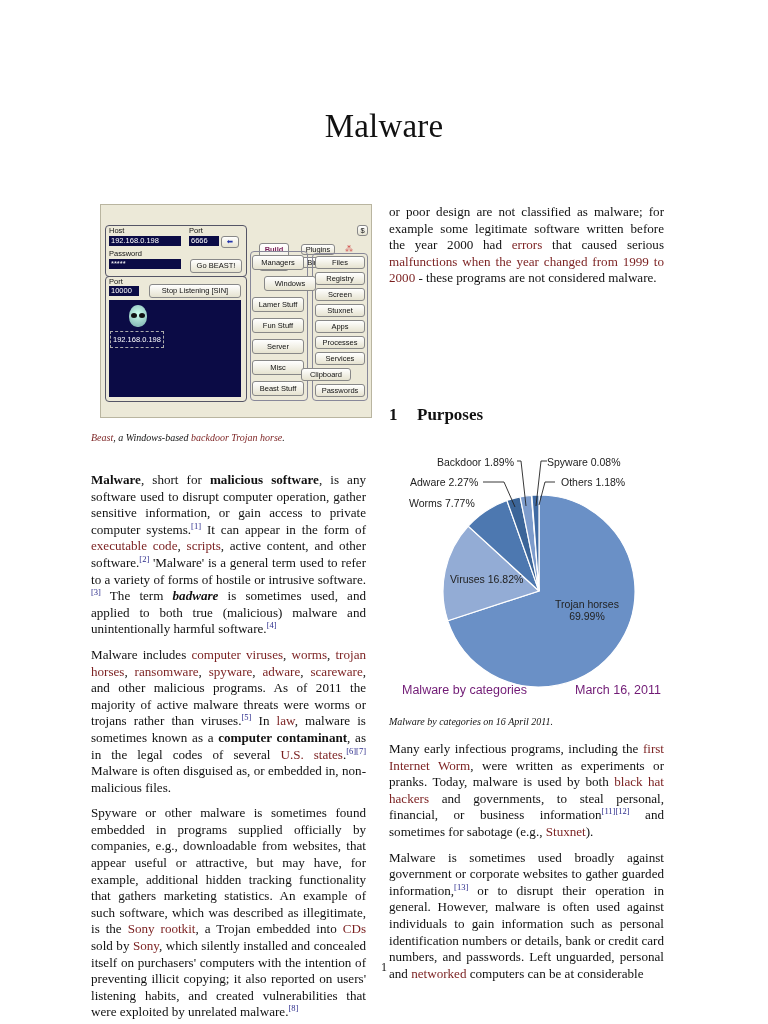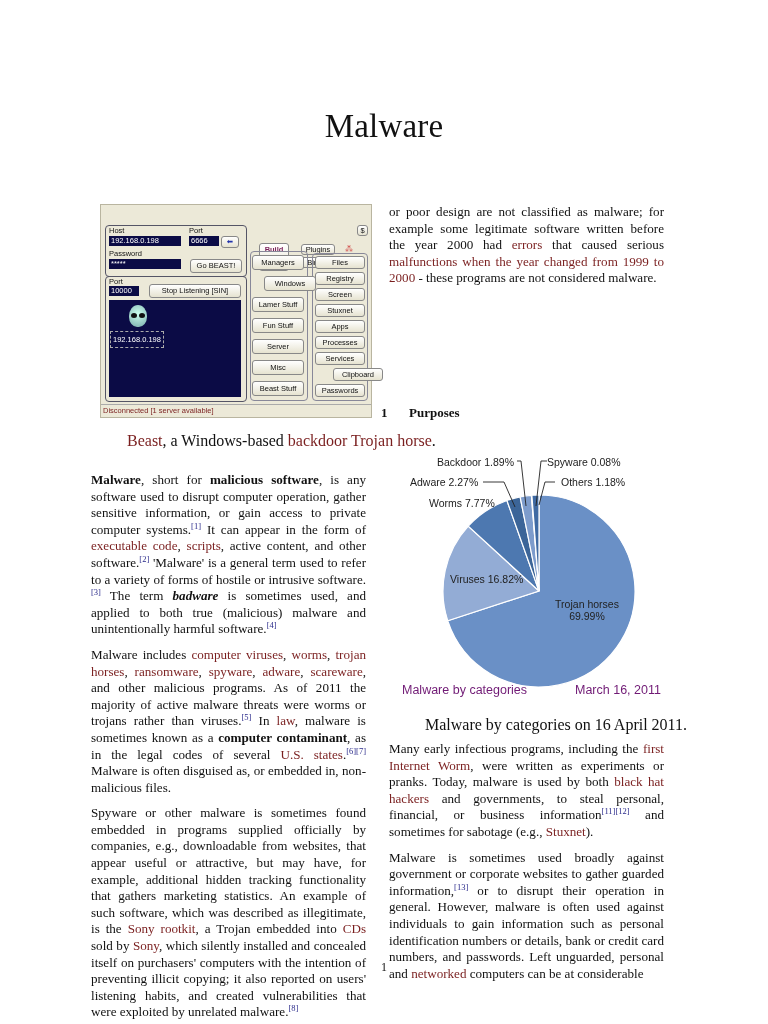--- a/index.html
+++ b/index.html
@@ -5,22 +5,22 @@
   html, body { margin:0; padding:0; background:#ffffff; }
   body { width:768px; height:1024px; position:relative; overflow:hidden;
          font-family:"Liberation Serif","DejaVu Serif",serif; color:#111; }
   .title { position:absolute; left:0; width:768px; top:108px; text-align:center;
            font-size:33px; font-weight:normal; letter-spacing:0.2px; }
   .col { position:absolute; font-size:13.1px; line-height:16.6px; text-align:justify; }
   .col p { margin:0 12px 9px 0; }
   .lnk { color:#7a1f1f; }
   .ref { color:#2a2a8a; font-size:8.5px; vertical-align:super; line-height:0; }
   b { font-weight:bold; }
-  .caption { font-size:16px;margin-left:36px; }
-  .section { position:absolute; left:381px; top:405px; font-size:13px; font-weight:bold; }
+  .caption { font-style:italic; font-size:10px; }
+  .section { position:absolute; left:389px; top:405px; font-size:17px; font-weight:bold; }
   .section .num { display:inline-block; width:28px; }
   .pageno { position:absolute; left:0; width:768px; top:960px; text-align:center; font-size:12px; }
 
   
   .win { position:absolute; left:100px; top:204px; width:270px; height:212px;
          background:#ece9d8; border:1px solid #b9b5a0; font-family:"Liberation Sans","DejaVu Sans",sans-serif; font-size:7.5px; color:#111; }
   .win .titlebar { position:absolute; left:0; top:0; right:0; height:16px;
          background:linear-gradient(#f7f6ee,#e4e1cc); }
   .win .titletext { position:absolute; left:18px; top:2px; font-size:10px; color:#a89b2a; font-weight:bold; }
   .win .appicon { position:absolute; left:4px; top:3px; width:10px; height:10px; border-radius:50%; background:#7aa; }
@@ -73,36 +73,35 @@
   <span class="xbtn" style="left:48px;top:79px;width:90px;height:12px;line-height:12px">Stop Listening [SIN]</span>
   <div class="navy" style="left:8px;top:95px;width:132px;height:97px"></div>
   <span class="alien" style="left:28px;top:100px"></span>
   <span class="dashed" style="left:9px;top:126px">192.168.0.198</span>
 
   <div class="panel" style="left:149px;top:46px;width:56px;height:148px;border-color:#889"></div>
   <div class="panel" style="left:211px;top:48px;width:54px;height:146px;border-color:#889"></div>
   <div id="leftbtns"></div>
   <div id="rightbtns"></div>
 
-  <div class="statusbar">Disconnected [1 server available]</div>
 <span class="xbtn" style="left: 151px; top: 50px; width: 50px; height: 13px; line-height: 13px;">Managers</span>
     <span class="xbtn" style="left: 163px; top: 71px; width: 50px; height: 13px; line-height: 13px;">Windows</span>
     <span class="xbtn" style="left: 151px; top: 92px; width: 50px; height: 13px; line-height: 13px;">Lamer Stuff</span>
     <span class="xbtn" style="left: 151px; top: 113px; width: 50px; height: 13px; line-height: 13px;">Fun Stuff</span>
     <span class="xbtn" style="left: 151px; top: 134px; width: 50px; height: 13px; line-height: 13px;">Server</span>
     <span class="xbtn" style="left: 151px; top: 155px; width: 50px; height: 13px; line-height: 13px;">Misc</span>
     <span class="xbtn" style="left: 151px; top: 176px; width: 50px; height: 13px; line-height: 13px;">Beast Stuff</span>
     <span class="xbtn" style="left: 214px; top: 51px; width: 48px; height: 11px; line-height: 11px;">Files</span>
     <span class="xbtn" style="left: 214px; top: 67px; width: 48px; height: 11px; line-height: 11px;">Registry</span>
     <span class="xbtn" style="left: 214px; top: 83px; width: 48px; height: 11px; line-height: 11px;">Screen</span>
     <span class="xbtn" style="left: 214px; top: 99px; width: 48px; height: 11px; line-height: 11px;">Stuxnet</span>
     <span class="xbtn" style="left: 214px; top: 115px; width: 48px; height: 11px; line-height: 11px;">Apps</span>
     <span class="xbtn" style="left: 214px; top: 131px; width: 48px; height: 11px; line-height: 11px;">Processes</span>
     <span class="xbtn" style="left: 214px; top: 147px; width: 48px; height: 11px; line-height: 11px;">Services</span>
-    <span class="xbtn" style="left: 232px; top: 163px; width: 48px; height: 11px; line-height: 11px;">Clipboard</span>
+    <span class="xbtn" style="left: 200px; top: 163px; width: 48px; height: 11px; line-height: 11px;">Clipboard</span>
     <span class="xbtn" style="left: 214px; top: 179px; width: 48px; height: 11px; line-height: 11px;">Passwords</span>
   </div>
 
 <div class="caption" style="position:absolute;left:91px;top:432px;"><span class="lnk">Beast</span><span>, a Windows-based </span><span class="lnk">backdoor Trojan horse</span><span>.</span></div>
 
 <div class="col" style="left:91px;top:472px;width:287px;">
   <p>
     <b>Malware</b><span>, short for </span><b>malicious software</b><span>, is any software used to disrupt computer operation, gather sensitive information, or gain access to private computer systems.</span><span class="ref">[1]</span><span> It can appear in the form of </span><span class="lnk">executable code</span><span>, </span><span class="lnk">scripts</span><span>, active content, and other software.</span><span class="ref">[2]</span><span> 'Malware' is a general term used to refer to a variety of forms of hostile or intrusive software.</span><span class="ref">[3]</span><span> The term </span><b><i>badware</i></b><span> is sometimes used, and applied to both true (malicious) malware and unintentionally harmful software.</span><span class="ref">[4]</span>
   </p>
   <p>
@@ -139,21 +138,21 @@
       <polyline points="122,11 126,11 131,56"></polyline>
       <polyline points="152,11 146,11 141,56"></polyline>
       <polyline points="88,32 109,32 120,57"></polyline>
       <polyline points="160,32 150,32 144,55"></polyline>
     </g>
   </svg>
   <span class="plab" style="left:42px;top:6px">Backdoor 1.89%</span>
   <span class="plab" style="left:152px;top:6px">Spyware 0.08%</span>
   <span class="plab" style="left:15px;top:26px">Adware 2.27%</span>
   <span class="plab" style="left:166px;top:26px">Others 1.18%</span>
-  <span class="plab" style="left:34px;top:47px">Worms 7.77%</span>
+  <span class="plab" style="left:14px;top:47px">Worms 7.77%</span>
   <span class="plab" style="left:55px;top:123px">Viruses 16.82%</span>
   <span class="plab" style="left:152px;top:148px;text-align:center;width:80px;white-space:normal"><span>Trojan horses</span><br><span id="trojan-pct">69.99%</span></span>
   <span class="pie-foot" style="left:7px;top:233px">Malware by categories</span>
   <span class="pie-foot" style="left:180px;top:233px">March 16, 2011</span>
 </div>
 
 <div class="caption" style="position:absolute;left:389px;top:716px;">Malware by categories on 16 April 2011.</div>
 
 <div class="col" style="left:389px;top:741px;width:287px;">
   <p>

